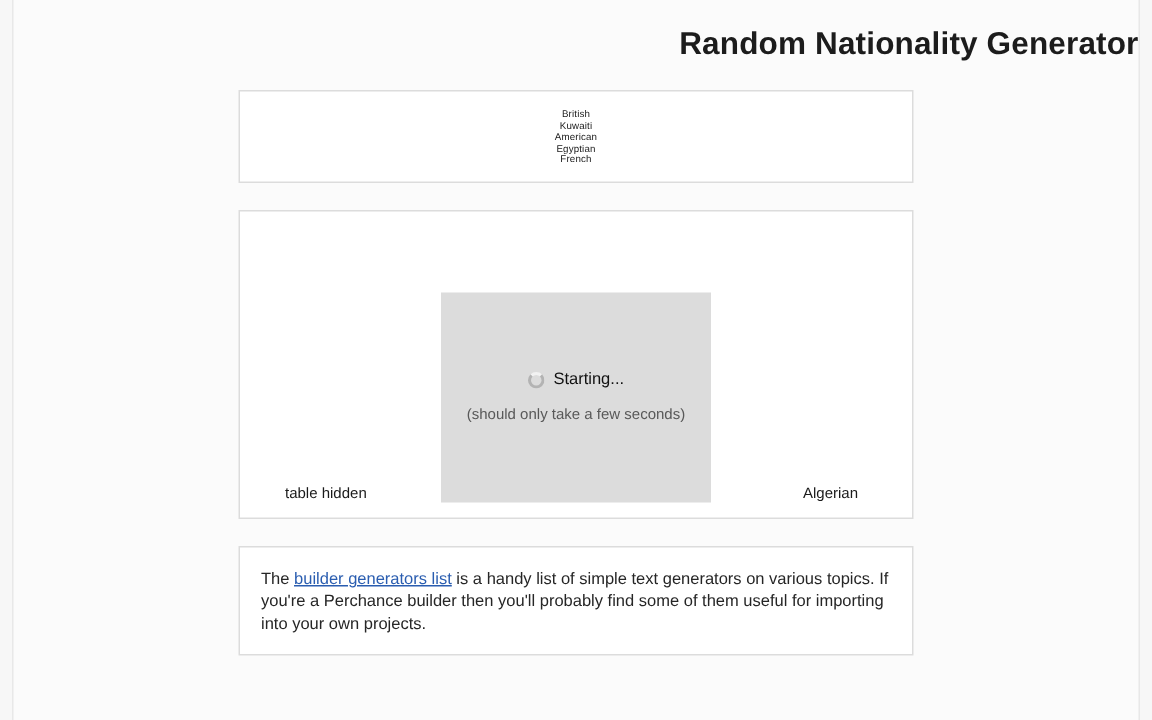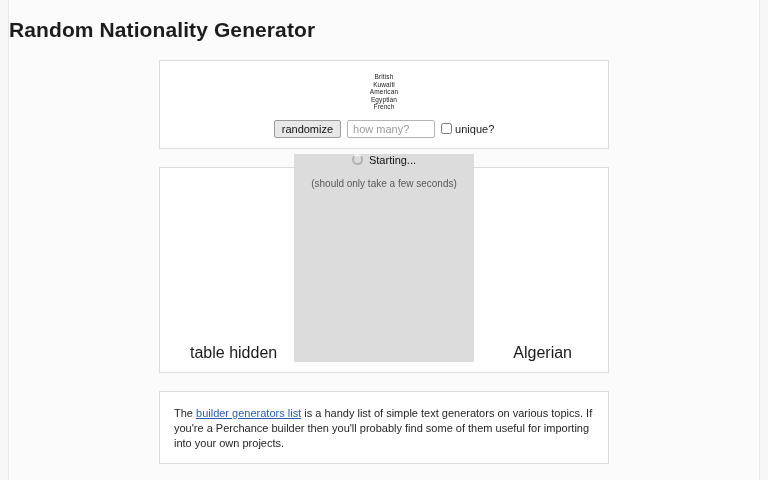--- a/index.html
+++ b/index.html
@@ -18,21 +18,21 @@
     width: 752px;
     margin: 0 auto;
     background: #fbfbfb;
     min-height: 480px;
     border-left: 1px solid #e8e8e8;
     border-right: 1px solid #e8e8e8;
     box-sizing: border-box;
     position: relative;
   }
   .title {
-    text-align: left;
+    text-align: right;
     font-size: 21px;
     font-weight: bold;
     color: #1c1c1c;
     margin: 0;
     padding-top: 18px;
     letter-spacing: 0.1px;
   }
   .subtitle {
     text-align: center;
     font-size: 11px;
@@ -105,34 +105,35 @@
     position: relative;
   }
   .preview-row {
     display: flex;
     align-items: flex-end;
     justify-content: center;
     position: relative;
     height: 180px;
   }
   .side-label {
-    font-size: 16px;
+    font-size: 10px;
     color: #1a1a1a;
     position: absolute;
     bottom: 0;
   }
   .side-label.left { left: 22px; }
   .side-label.right { right: 28px; }
   .loading-box {
     width: 180px;
-    height: 208px;
+    height: 140px;
     background: #dcdcdc;
     display: flex;
     flex-direction: column;
     align-items: center;
+    justify-content: center;
     box-sizing: border-box;
   }
   .loading-line {
     display: flex;
     align-items: center;
     gap: 6px;
     font-size: 11px;
     color: #111;
   }
   .spinner {
@@ -174,28 +175,20 @@
 
   <h1 class="title">Random Nationality Generator</h1>
 
   <div class="panel panel-generator">
     <div class="nat-list">
       <div>British</div>
       <div>Kuwaiti</div>
       <div>American</div>
       <div>Egyptian</div>
       <div>French</div>
-    </div>
-    <div class="controls">
-      <button class="btn">randomize</button>
-      <input class="txt" type="text" placeholder="how many?" style="">
-      <label class="chk-wrap">
-        <input class="chk" type="checkbox" style="">
-        <span>unique?</span>
-      </label>
     </div>
   </div>
 
   <div class="panel panel-preview">
     <div class="preview-row">
       <span class="side-label left">table hidden</span>
       <div class="loading-box">
         <div class="loading-line">
           <span class="spinner"></span>
           <span>Starting...</span>

